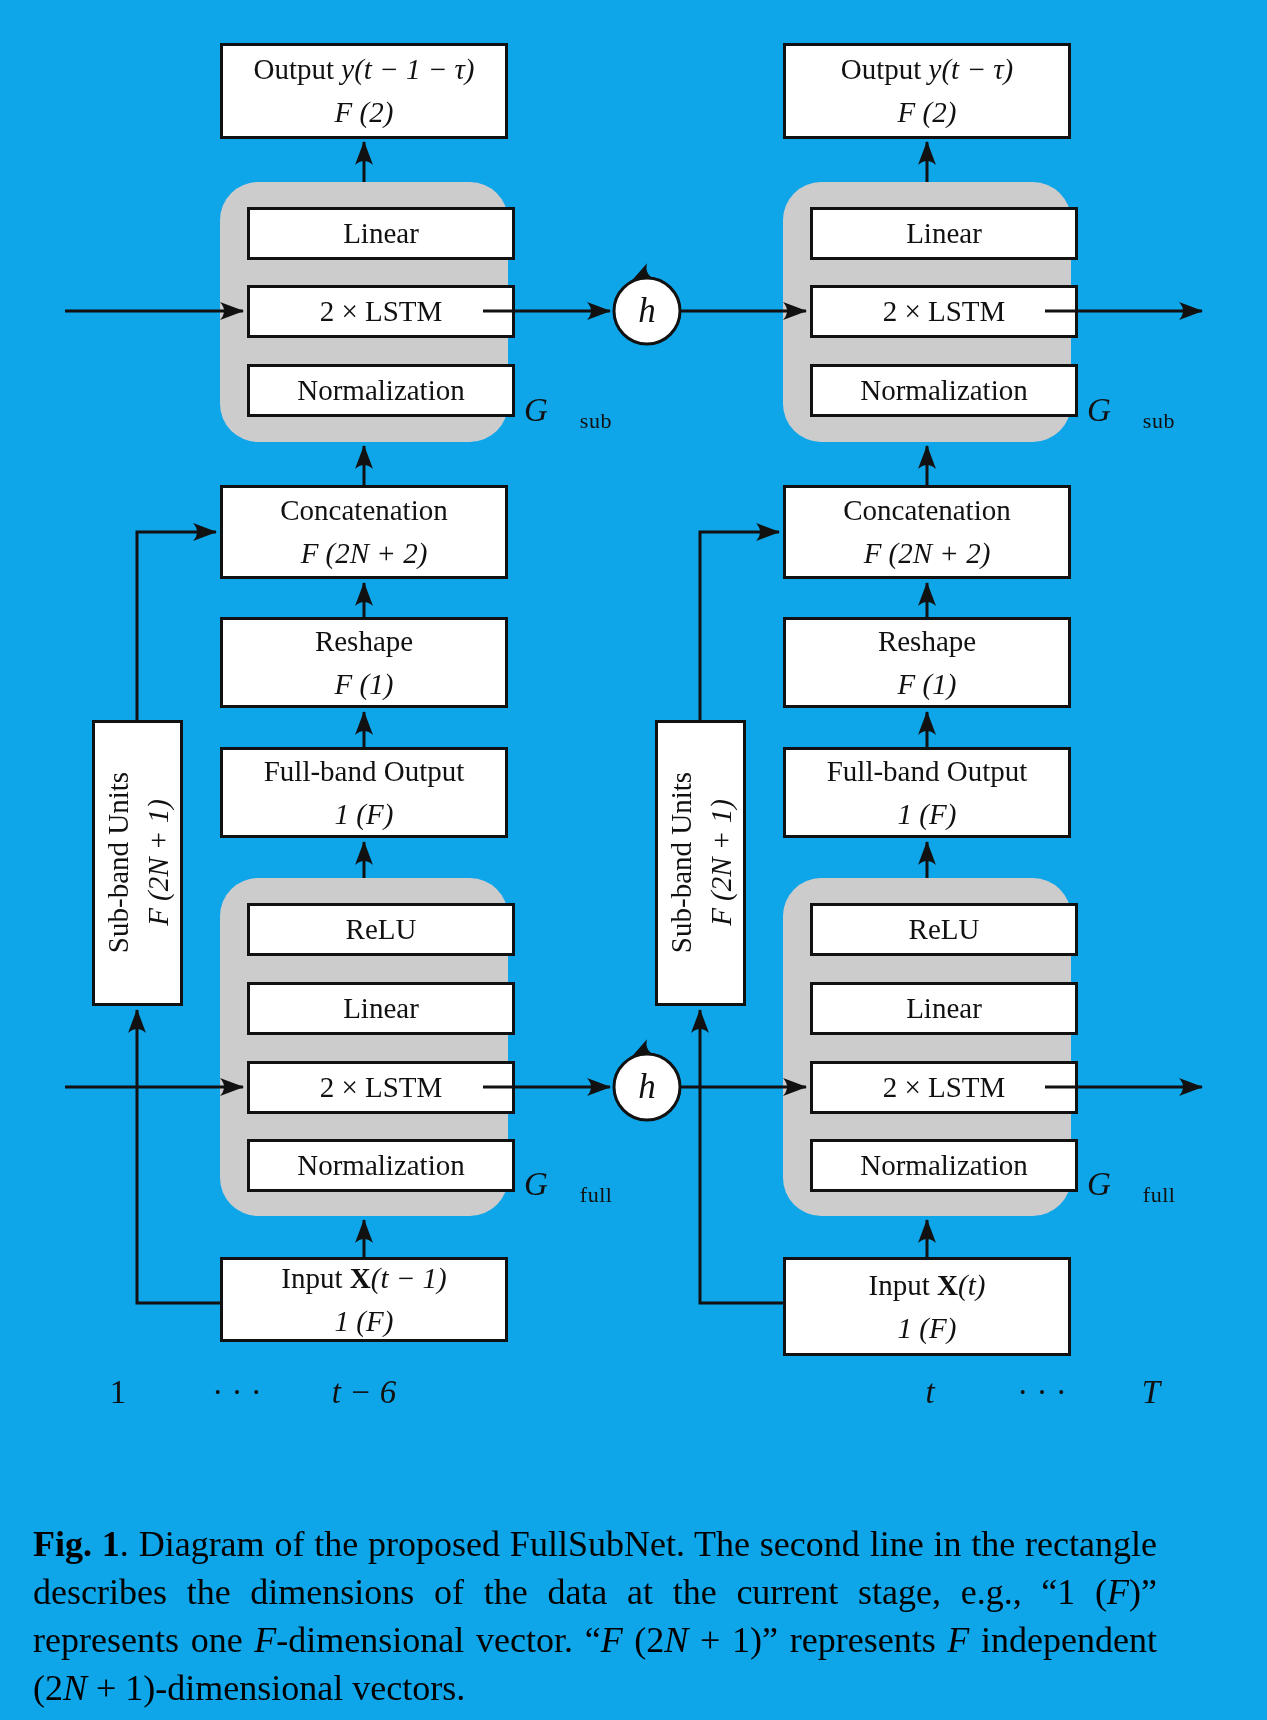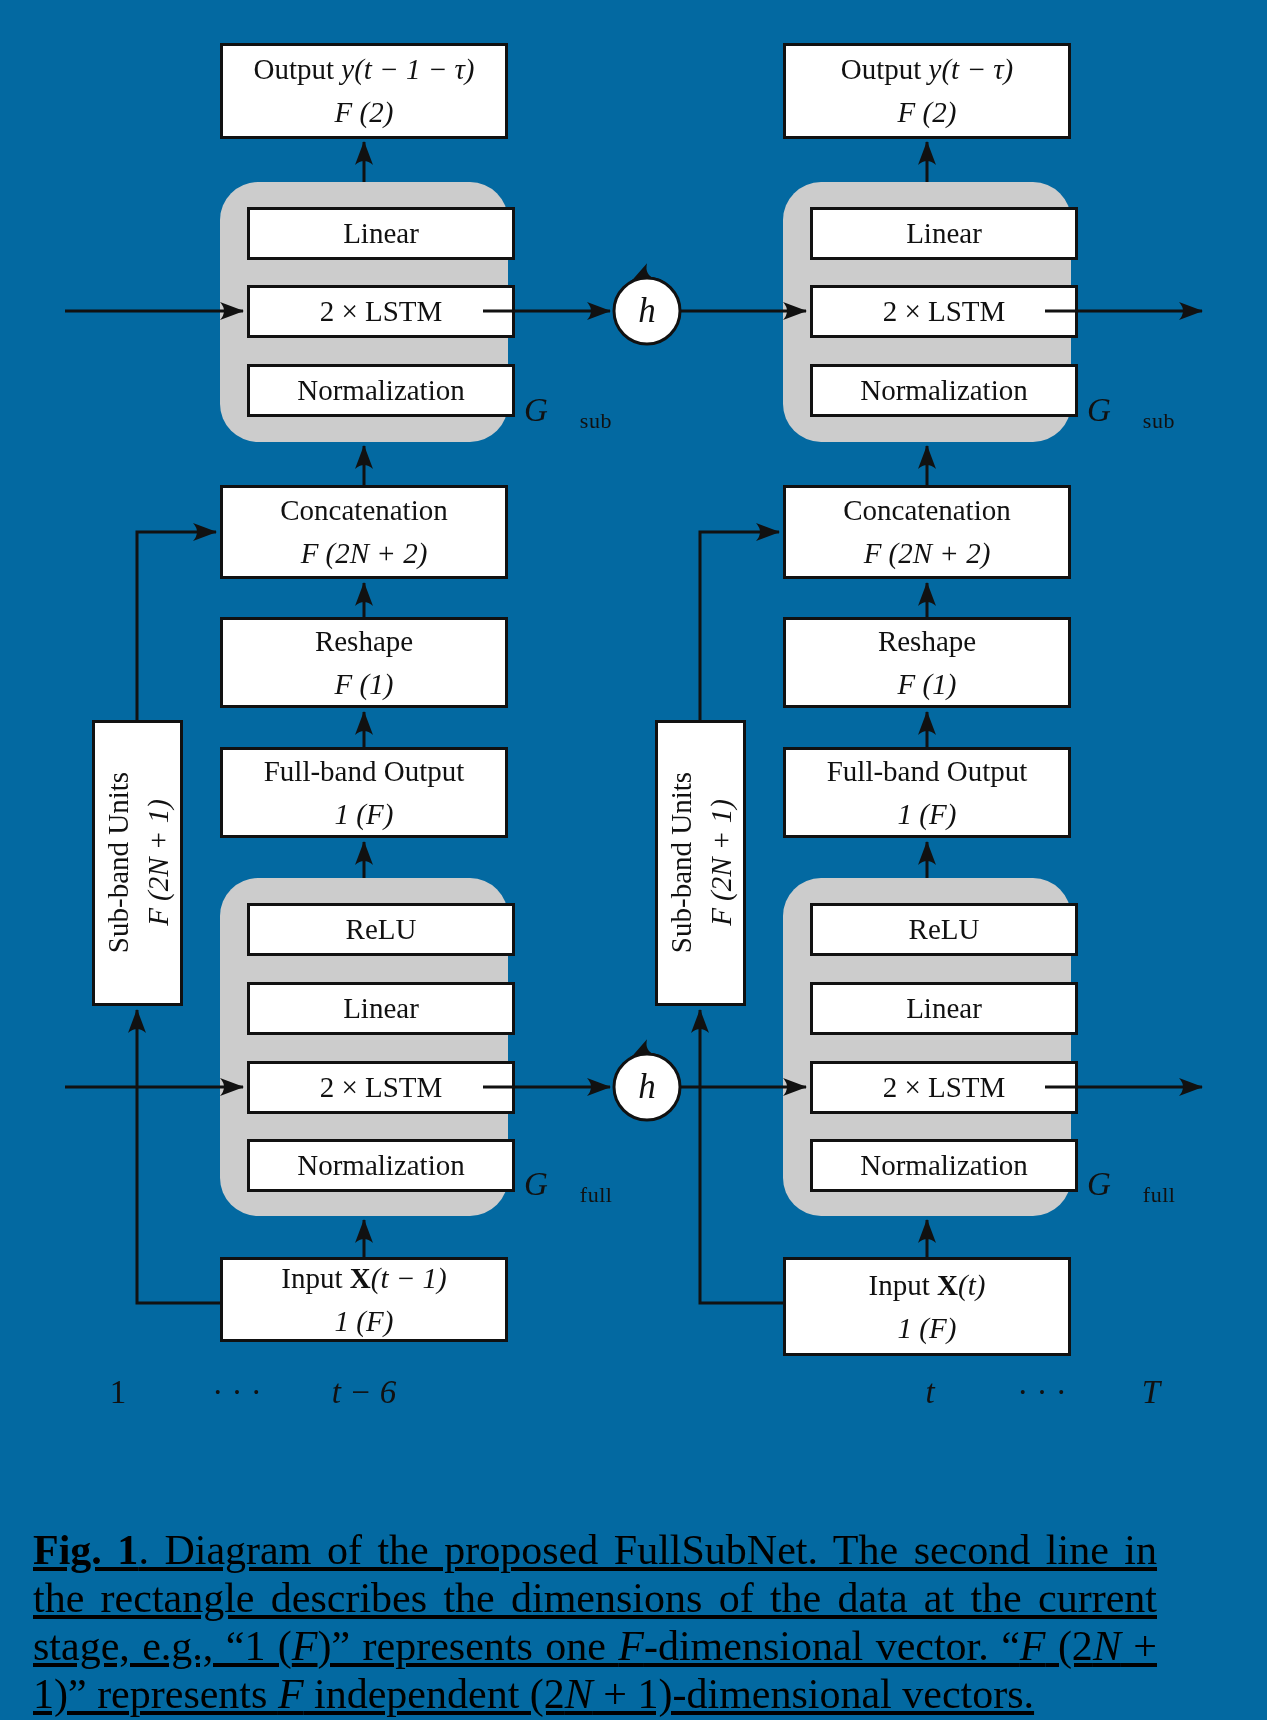--- a/index.html
+++ b/index.html
@@ -1,38 +1,38 @@
 <!DOCTYPE html>
 <html><head>
 <meta charset="utf-8">
 <style>
   html,body{margin:0;padding:0;background:#fff;}
-  .page{position:relative;width:1267px;height:1720px;background:#0369a1;overflow:hidden;
+  .page{position:relative;width:1267px;height:1720px;background:#0ea5e9;overflow:hidden;
         font-family:"Liberation Serif",serif;color:#111;}
   .diagram{position:absolute;left:0;top:0;width:1267px;height:1460px;}
   .col{position:absolute;top:0;width:288px;height:1420px;}
   .box{position:absolute;left:0;width:288px;background:#fff;border:3px solid #111;box-sizing:border-box;
        display:flex;flex-direction:column;align-items:center;justify-content:center;text-align:center;
        font-size:29px;color:#111;}
   .box .ln{line-height:43px;white-space:nowrap;}
   .inner{left:27px;width:268px;height:53px;}
   .gray{position:absolute;left:0;width:288px;background:#cccccc;border-radius:38px;}
   .it{font-style:italic;}
   .bf{font-weight:bold;}
   .rm{font-style:normal;}
   .glabel{position:absolute;left:304px;font-size:33px;white-space:nowrap;}
   .glabel sub{font-size:22px;font-style:normal;vertical-align:-7px;letter-spacing:0.5px;margin-left:32px;}
   .axis{position:absolute;top:1374px;transform:translateX(-50%);font-size:33px;white-space:nowrap;}
   .hlab{position:absolute;width:48px;text-align:center;font-size:35px;font-style:italic;line-height:48px;}
   .rot{position:absolute;left:-97px;top:97px;width:279px;height:85px;transform:rotate(-90deg);
        display:flex;flex-direction:column;align-items:center;justify-content:center;}
   .rot .ln{line-height:40px;}
   .wires{position:absolute;left:0;top:0;}
-  .caption{position:absolute;left:33px;top:1484px;width:1124px;font-size:42px;line-height:48px;
-           text-align:justify;color:#000;text-decoration:underline;}
+  .caption{position:absolute;left:33px;top:1484px;width:1124px;font-size:36px;line-height:48px;
+           text-align:justify;color:#000;}
 </style>
 </head>
 <body>
 
 <div class="page">
   <div class="diagram">
 
     <div class="col" style="left:220px">
       <div class="box" style="top:43px;height:96px">
         <div class="ln"><span class="rm">Output </span><span class="it">y(t − 1 − τ)</span></div>

